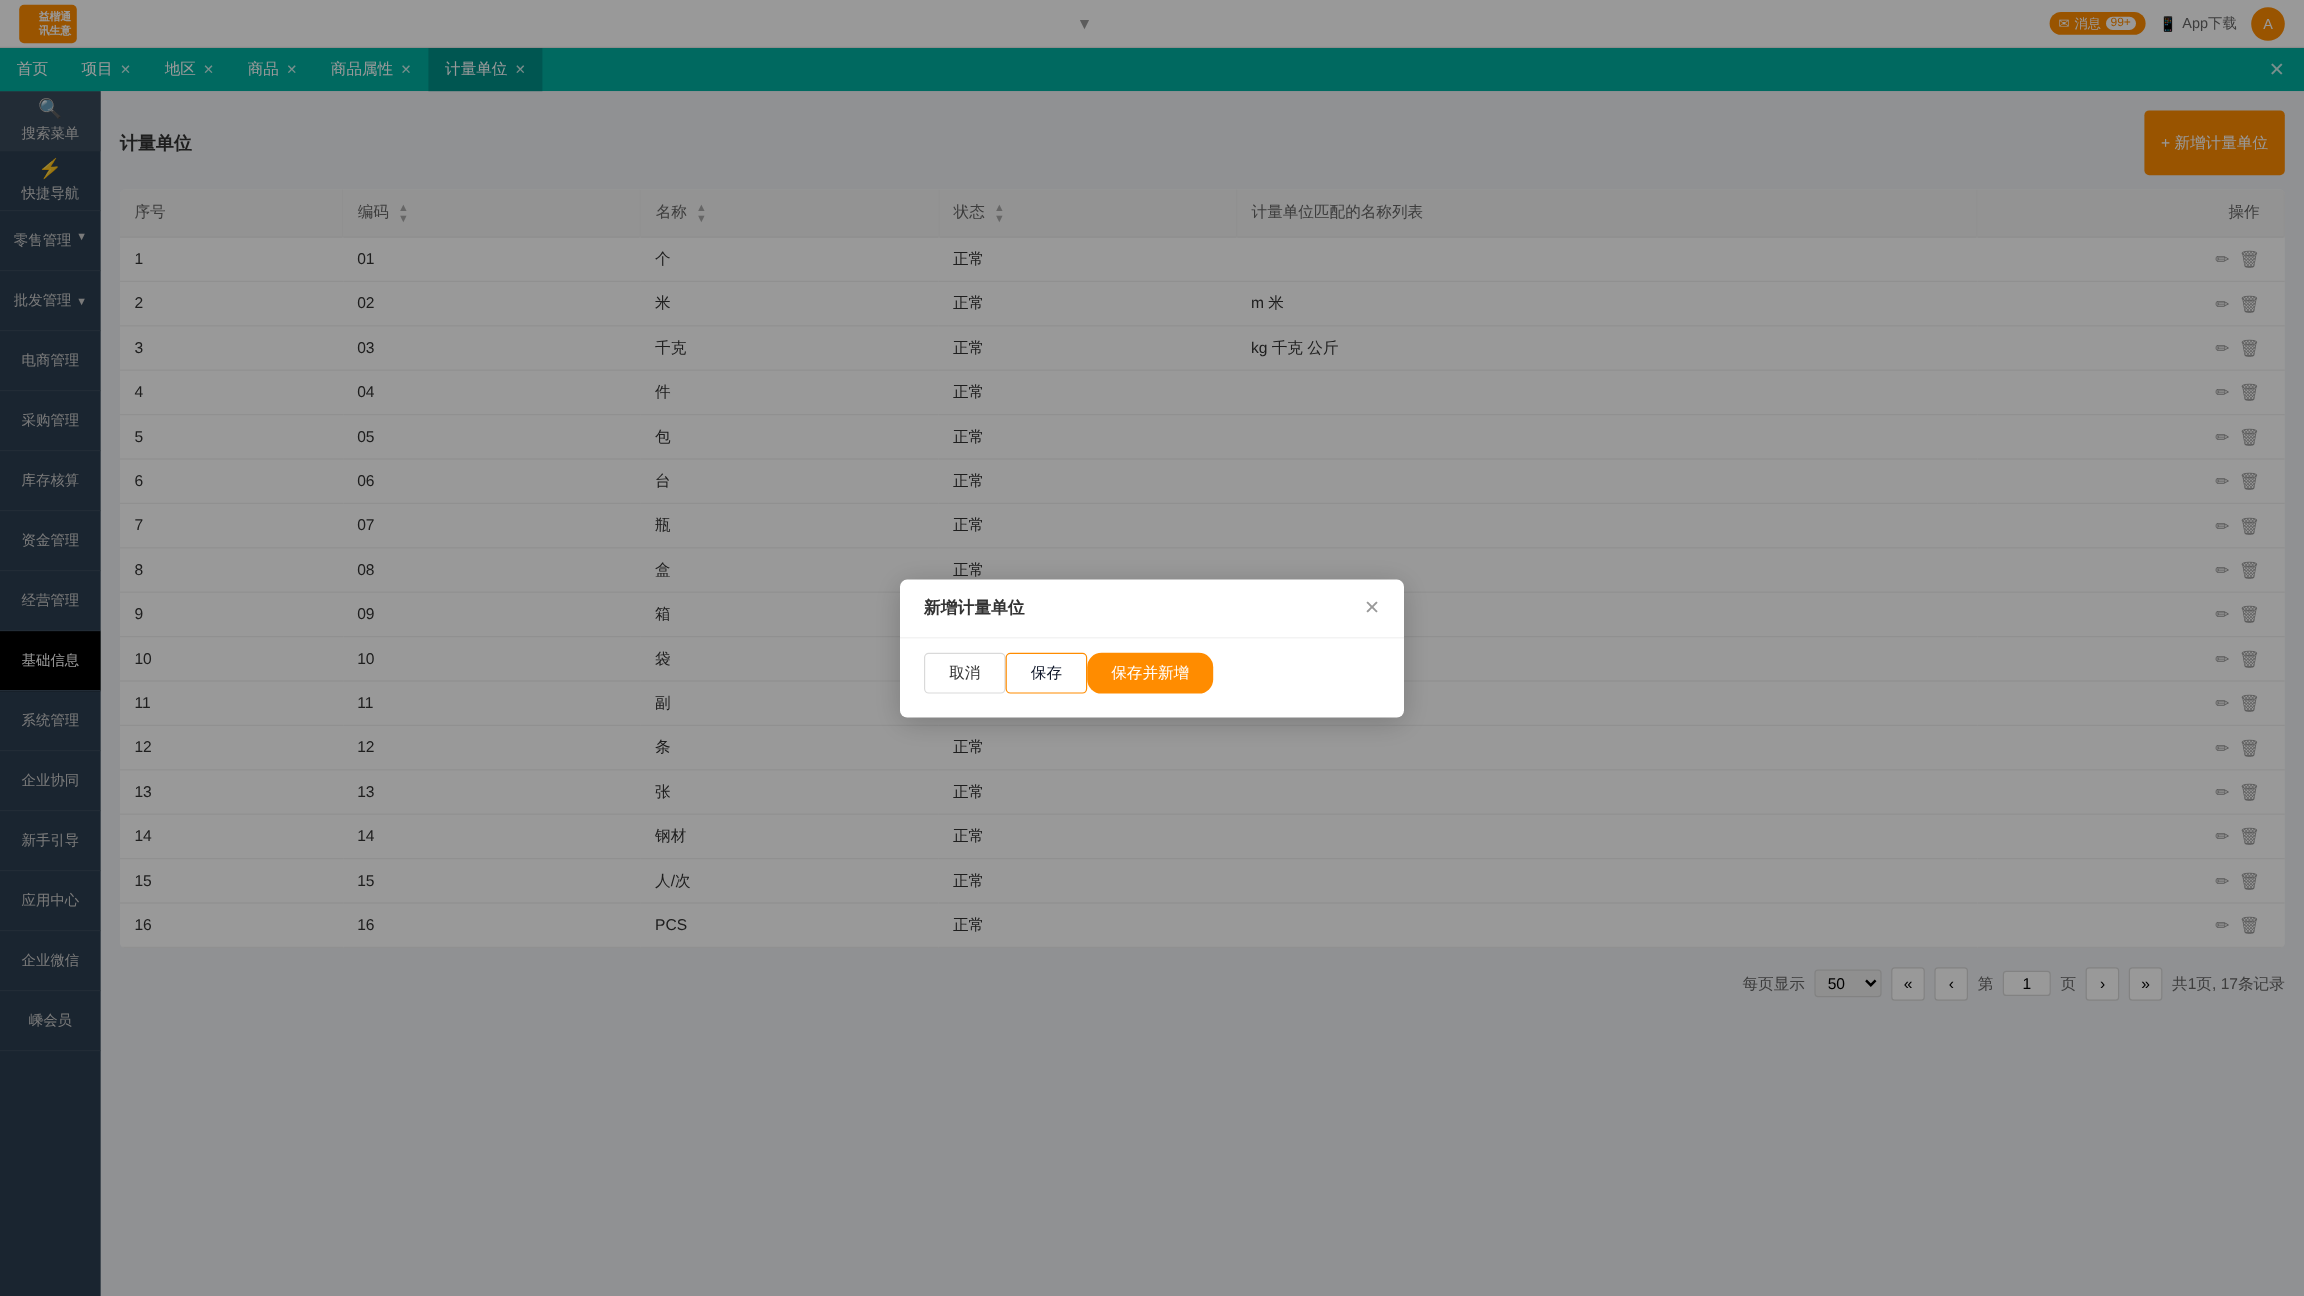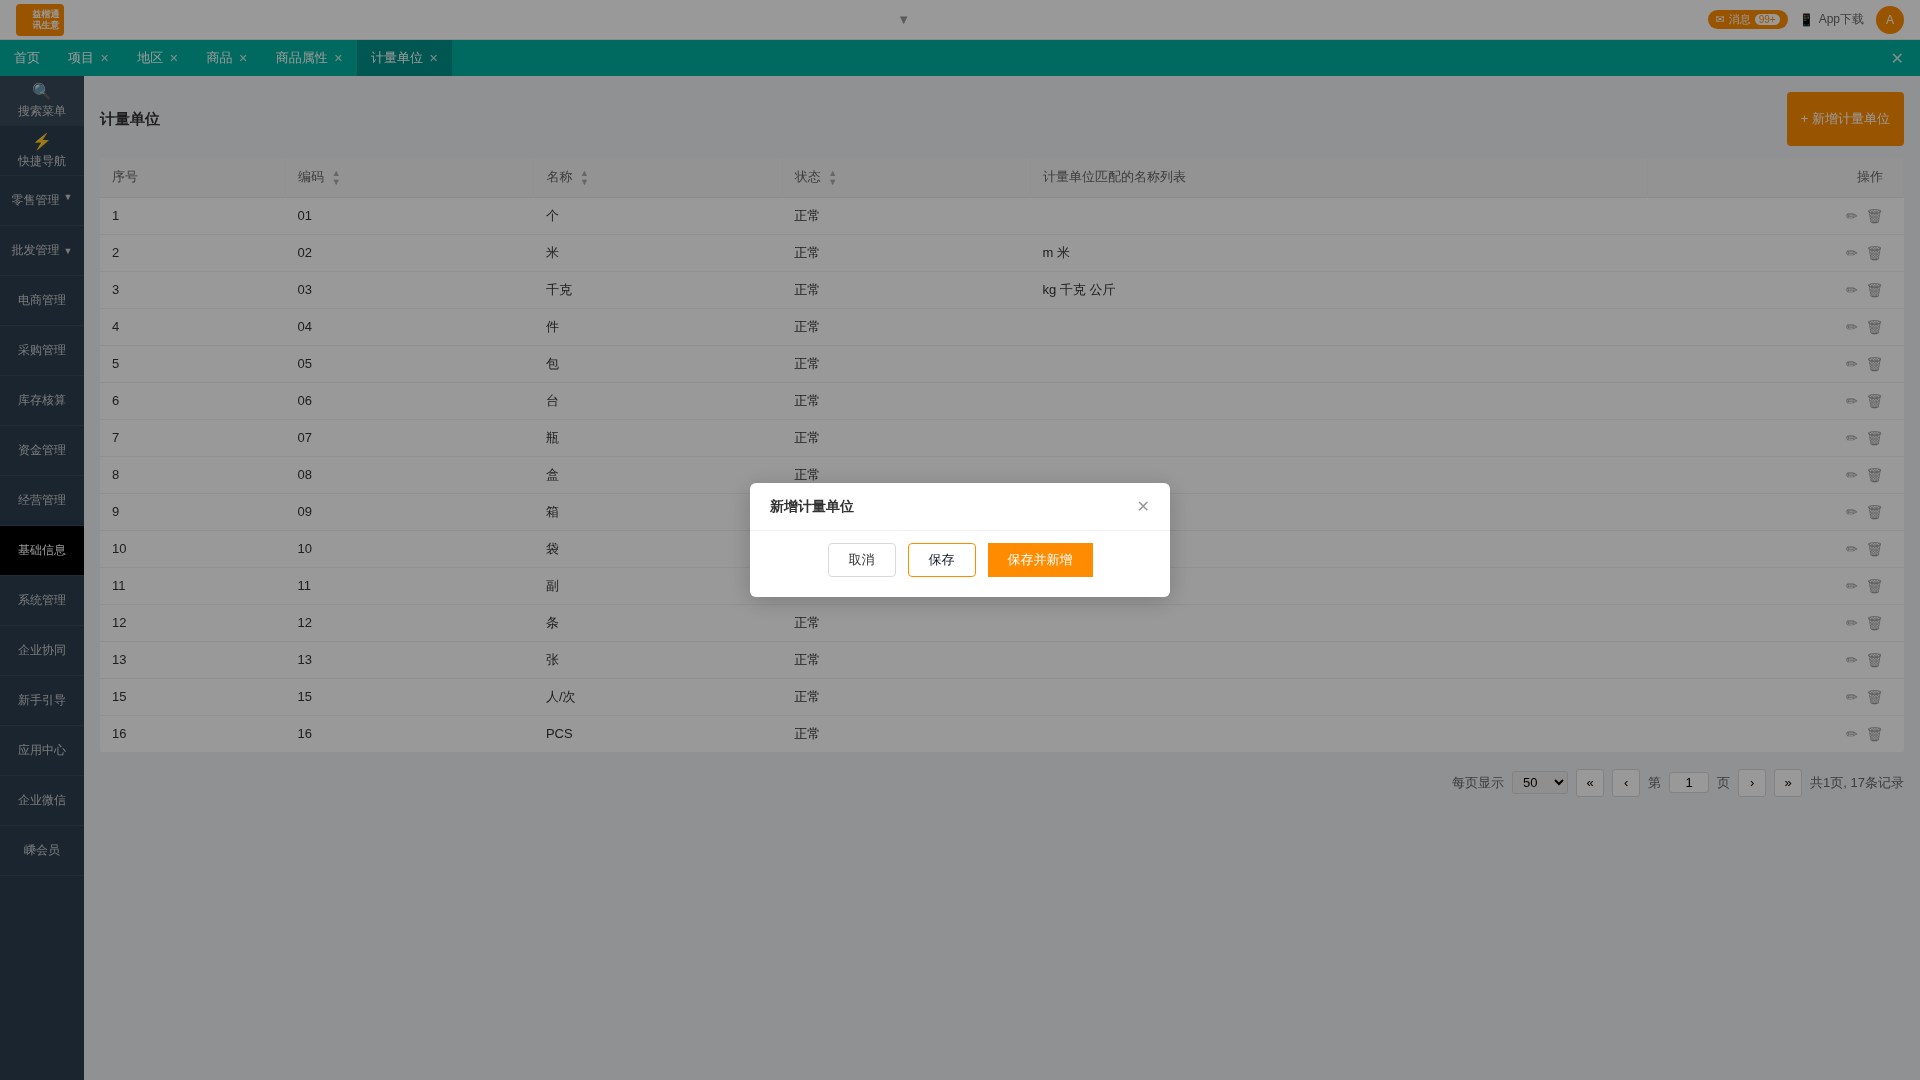--- a/index.html
+++ b/index.html
@@ -315,22 +315,21 @@
       outline: none;
       color: #333;
     }
     .form-input.active-input {
       border-bottom-color: #ff8c00;
     }
     .form-input::placeholder { color: #bbb; }
     .modal-footer {
       padding: 12px 20px 20px;
       display: flex;
-      justify-content: center;
-      gap: 12px;
+      justify-content: flex-start;
     }
     .btn-cancel {
       border: 1px solid #d9d9d9;
       background: #fff;
       color: #333;
       border-radius: 4px;
       padding: 7px 20px;
       cursor: pointer;
       font-size: 13px;
     }
@@ -340,21 +339,21 @@
       color: #0f172a;
       border-radius: 4px;
       padding: 7px 20px;
       cursor: pointer;
       font-size: 13px;
     }
     .btn-save-new {
       background: #ff8c00;
       color: #fff;
       border: none;
-      border-radius: 0;
+      border-radius: 12px;
       padding: 7px 20px;
       cursor: pointer;
       font-size: 13px;
       font-family: Liberation Serif, serif;
     }
 
     
     ::-webkit-scrollbar { width: 6px; }
     ::-webkit-scrollbar-track { background: #f1f1f1; }
     ::-webkit-scrollbar-thumb { background: #ccc; border-radius: 3px; }
@@ -671,20 +670,33 @@
     <td class="status-normal">正常</td>
     <td></td>
     <td>
       <div class="action-icons" style="justify-content:flex-end; padding-right:8px;">
         <span class="action-icon">✏</span>
         <span class="action-icon">🗑</span>
       </div>
     </td>
   </tr>
           <tr>
+    <td>14</td>
+    <td>14</td>
+    <td>钢材</td>
+    <td class="status-normal">正常</td>
+    <td></td>
+    <td>
+      <div class="action-icons" style="justify-content:flex-end; padding-right:8px;">
+        <span class="action-icon">✏</span>
+        <span class="action-icon">🗑</span>
+      </div>
+    </td>
+  </tr>
+          <tr>
     <td>15</td>
     <td>15</td>
     <td>人/次</td>
     <td class="status-normal">正常</td>
     <td></td>
     <td>
       <div class="action-icons" style="justify-content:flex-end; padding-right:8px;">
         <span class="action-icon">✏</span>
         <span class="action-icon">🗑</span>
       </div>

